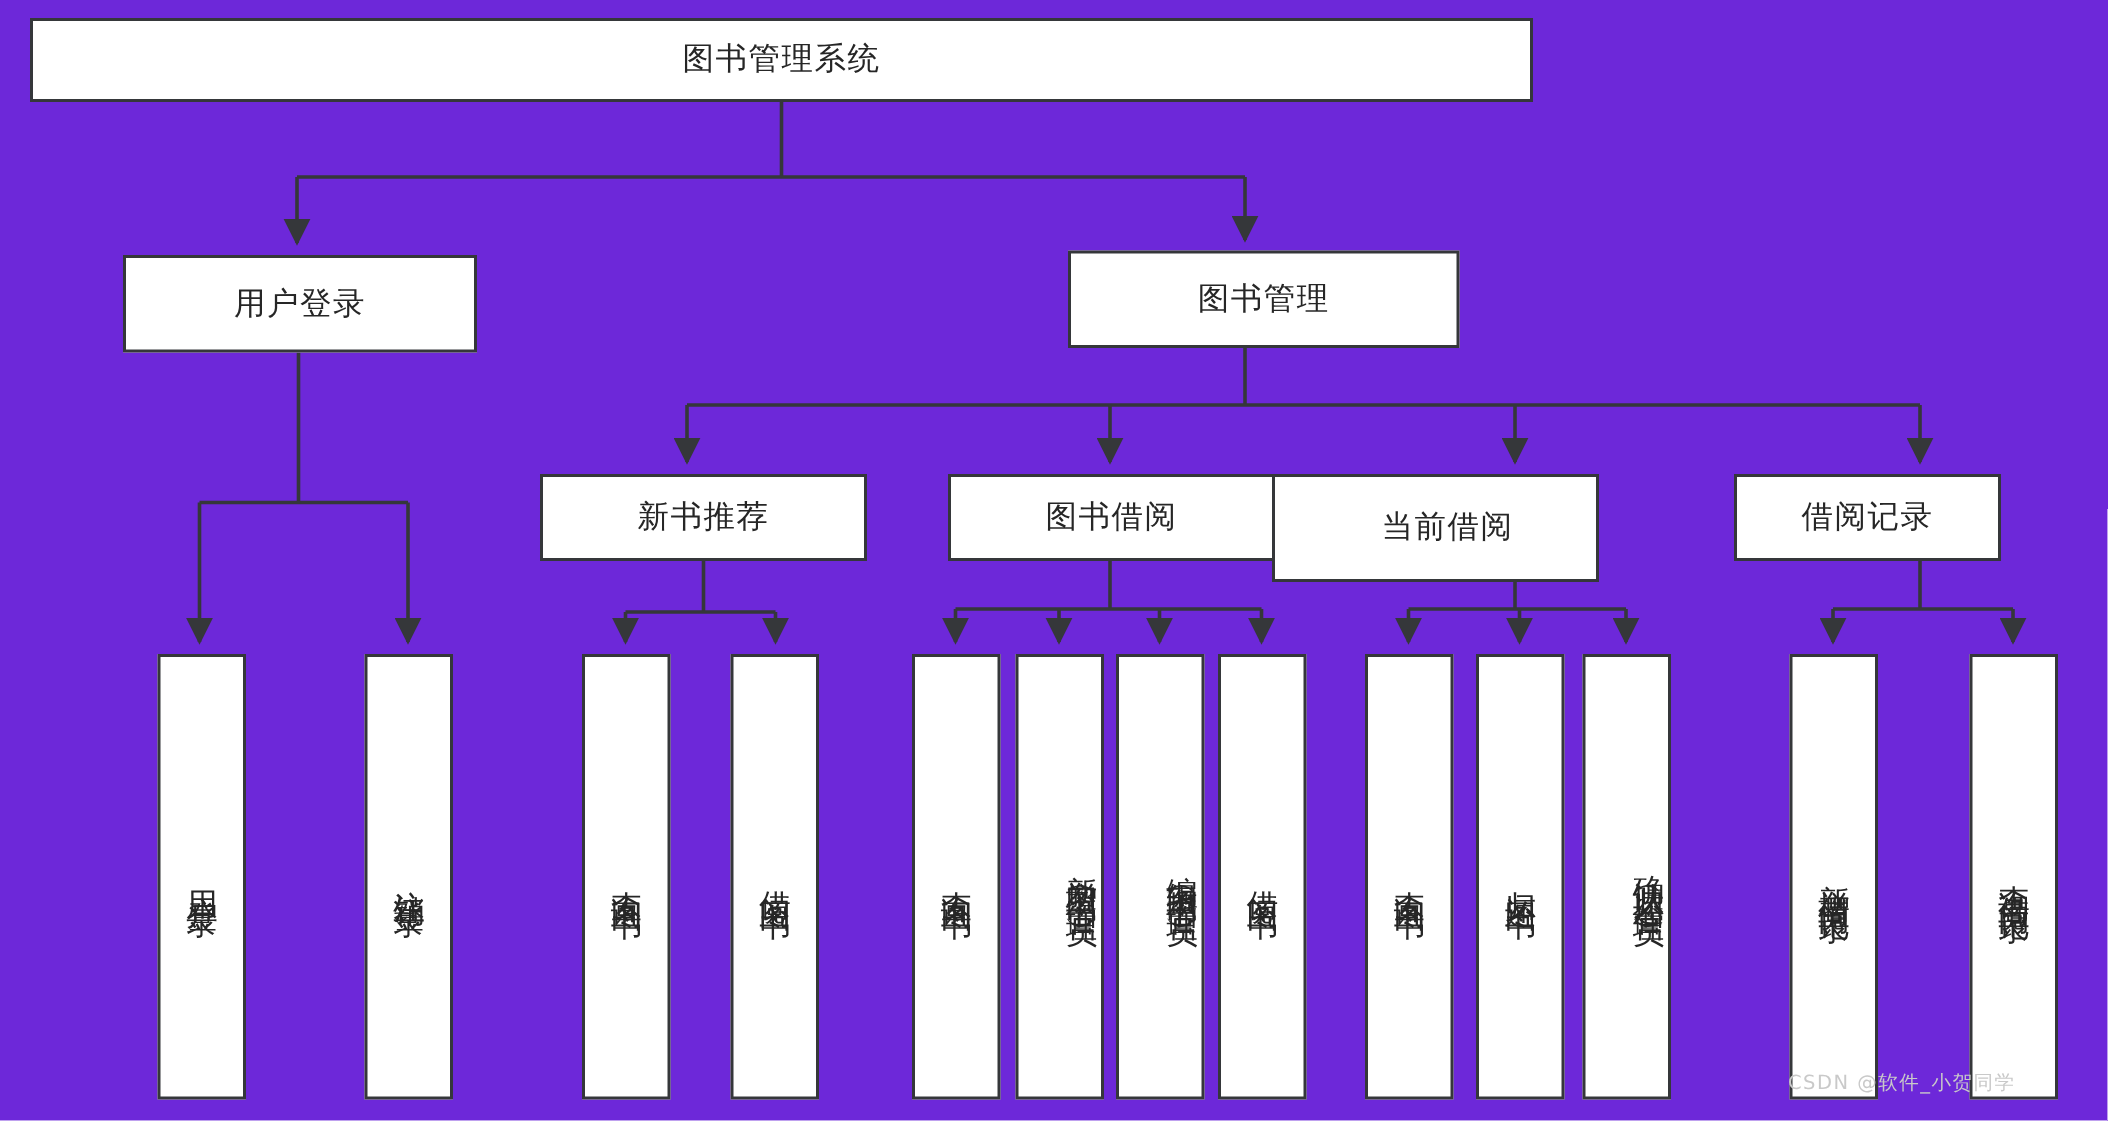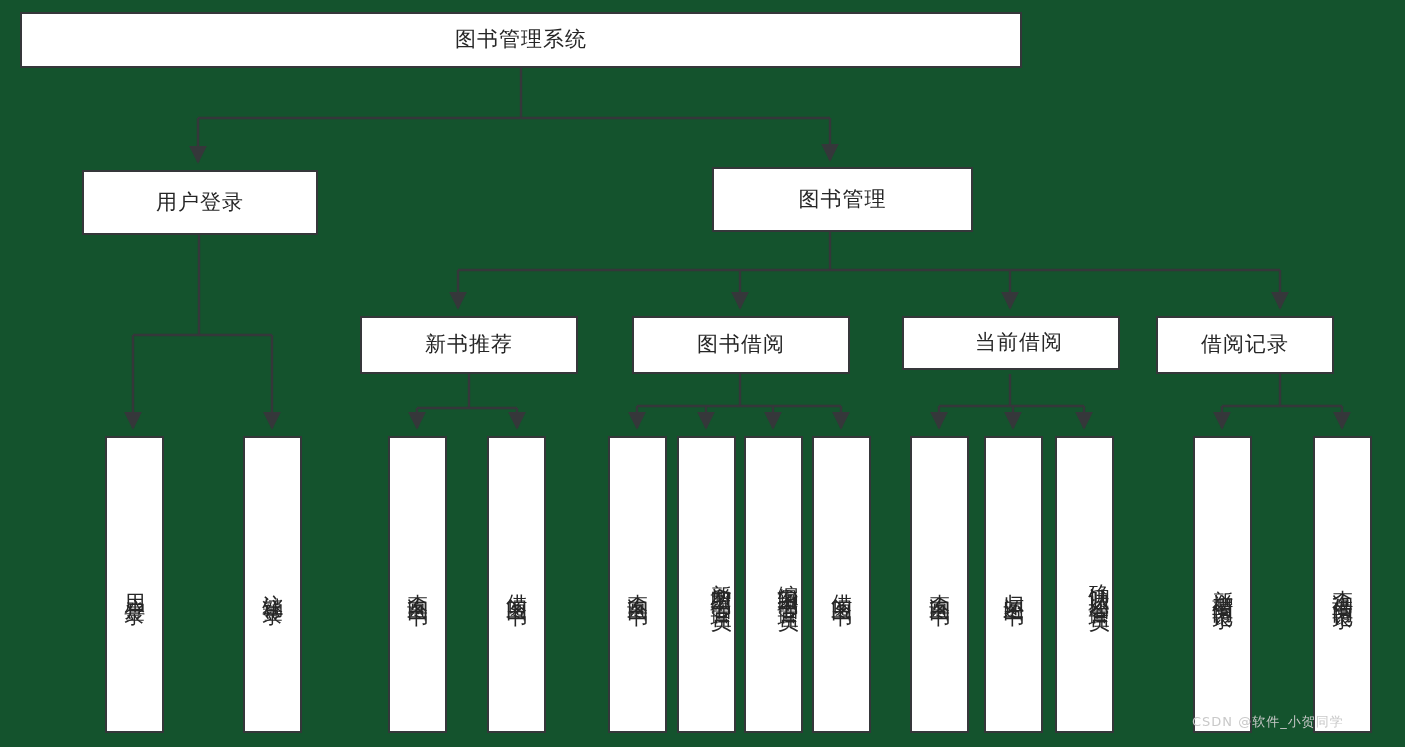--- a/index.html
+++ b/index.html
@@ -1,17 +1,17 @@
 <!DOCTYPE html>
 <html><head>
 <meta charset="utf-8">
 <style>
   html,body{margin:0;padding:0;background:#ffffff;}
   body{width:1405px;height:747px;font-family:"DejaVu Sans","Liberation Sans",sans-serif;}
-  #stage{position:relative;width:1405px;height:747px;overflow:hidden;background:#14532d;}
+  #stage{position:relative;width:1405px;height:747px;overflow:hidden;background:#6d28d9;}
   #edges{position:absolute;left:0;top:0;width:1405px;height:747px;}
   .node{position:absolute;box-sizing:border-box;background:#ffffff;border:2.4px solid #35373a;
         display:flex;align-items:center;justify-content:center;color:#262626;}
   .node.horiz{font-size:21px;letter-spacing:1px;line-height:1.2;}
   .node.vert{writing-mode:vertical-rl;text-orientation:upright;font-size:21px;
              letter-spacing:4px;line-height:1.25;padding:6px 0;
              align-items:flex-start;justify-content:center;}
   .node.vert.tall{align-items:flex-start;}
   .node.vert.mid{align-items:center;}
   #watermark{position:absolute;left:1192px;top:713px;font-size:13px;color:#c9c9c9;
@@ -72,21 +72,21 @@
     </g>
   </svg>
 
   <div class="node horiz" style="left:20px;top:12px;width:1002px;height:56px;">图书管理系统</div>
 
   <div class="node horiz" style="left:82px;top:170px;width:236px;height:65px;">用户登录</div>
   <div class="node horiz" style="left:712px;top:167px;width:261px;height:65px;">图书管理</div>
 
   <div class="node horiz" style="left:360px;top:316px;width:218px;height:58px;">新书推荐</div>
   <div class="node horiz" style="left:632px;top:316px;width:218px;height:58px;">图书借阅</div>
-  <div class="node horiz" style="left:902px;top:316px;width:218px;height:54px;padding-left:16px;">当前借阅</div>
+  <div class="node horiz" style="left:848px;top:316px;width:218px;height:72px;padding-left:16px;">当前借阅</div>
   <div class="node horiz" style="left:1156px;top:316px;width:178px;height:58px;">借阅记录</div>
 
   <div class="node vert mid" style="left:105px;top:436px;width:59px;height:297px;">用户登录</div>
   <div class="node vert mid" style="left:243px;top:436px;width:59px;height:297px;">注销登录</div>
   <div class="node vert mid" style="left:388px;top:436px;width:59px;height:297px;">查询图书</div>
   <div class="node vert mid" style="left:487px;top:436px;width:59px;height:297px;">借阅图书</div>
   <div class="node vert mid" style="left:608px;top:436px;width:59px;height:297px;">查询图书</div>
   <div class="node vert tall" style="left:677px;top:436px;width:59px;height:297px;">新增图书（管理员）</div>
   <div class="node vert tall" style="left:744px;top:436px;width:59px;height:297px;">编辑图书（管理员）</div>
   <div class="node vert mid" style="left:812px;top:436px;width:59px;height:297px;">借阅图书</div>

